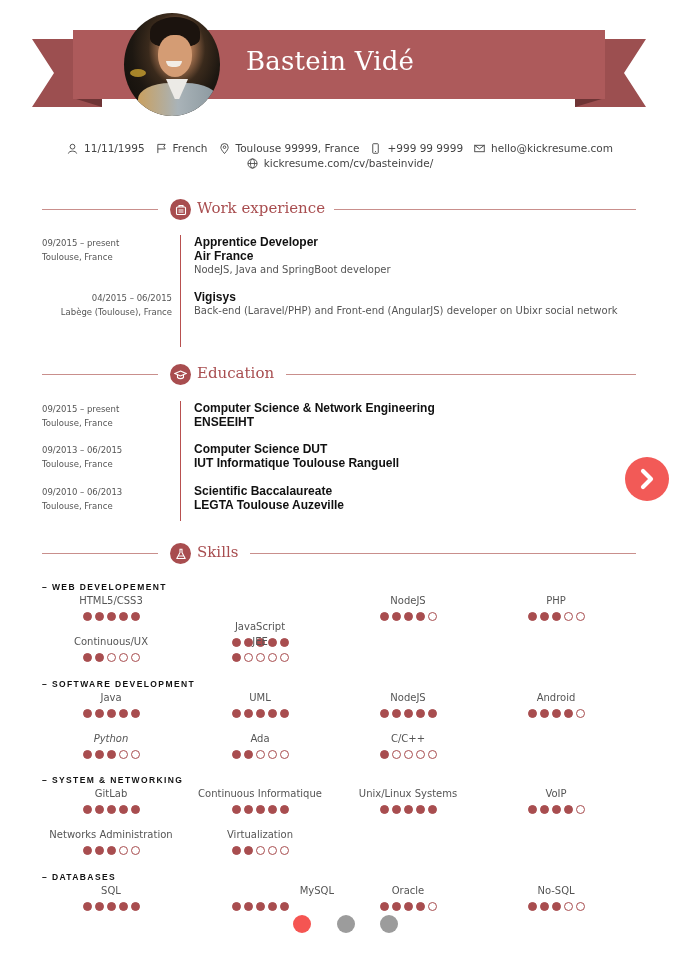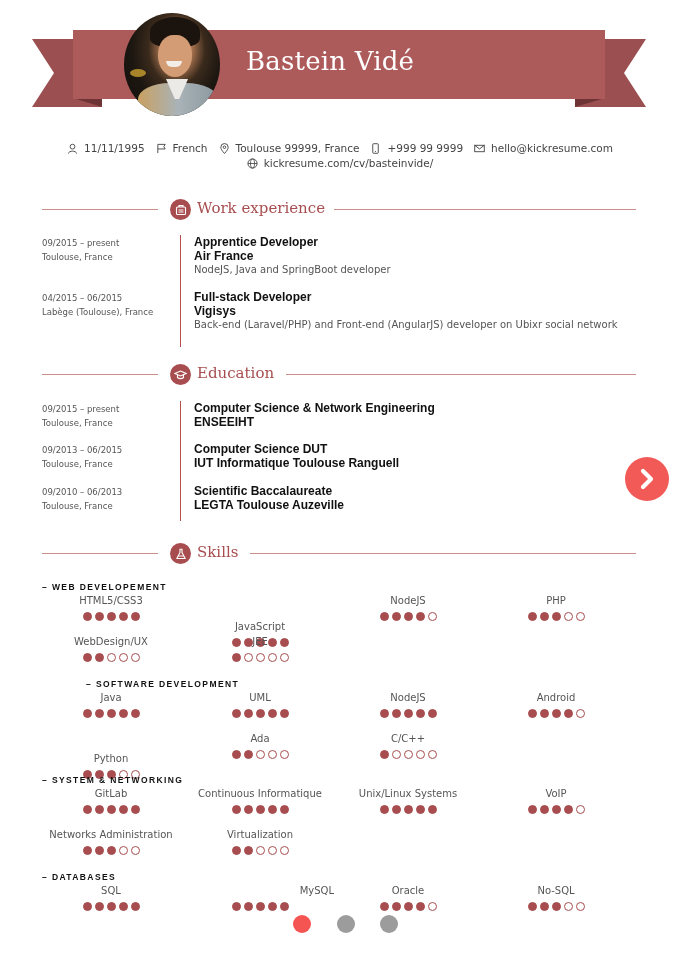--- a/index.html
+++ b/index.html
@@ -171,26 +171,25 @@
       <div>Toulouse, France</div>
     </div>
     <div class="body">
       <div class="role">Apprentice Developer</div>
       <div class="org">Air France</div>
       <div class="desc">NodeJS, Java and SpringBoot developer</div>
     </div>
   </div>
 
   <div class="entry" style="top:55px;">
-    <div class="meta" style="top:1px;">
+    <div class="meta" style="top:1px;text-align:right;">
       <div>04/2015 – 06/2015</div>
       <div>Labège (Toulouse), France</div>
     </div>
     <div class="body">
-      <div class="role">Full-stack Developer</div>
       <div class="org">Vigisys</div>
       <div class="desc">Back-end (Laravel/PHP) and Front-end (AngularJS) developer on Ubixr social network</div>
     </div>
   </div>
 </div>
 
 <div class="section-head" style="top:363px;">
   <div class="line" style="left:0; width:116px;"></div>
   <div class="icon-circle" style="left:128px;">
     <svg width="13" height="12" viewBox="0 0 13 12">
@@ -293,40 +292,40 @@
       <div class="label">PHP</div>
       <div class="dots">
         <span class="dot on"></span>
         <span class="dot on"></span>
         <span class="dot on"></span>
         <span class="dot"></span>
         <span class="dot"></span>
       </div>
     </div>
     <div class="skill" style="left: 37px; top: 635px;">
-      <div class="label">WebDesign/UX</div>
+      <div class="label">Continuous/UX</div>
       <div class="dots">
         <span class="dot on"></span>
         <span class="dot on"></span>
         <span class="dot"></span>
         <span class="dot"></span>
         <span class="dot"></span>
       </div>
     </div>
     <div class="skill" style="left: 186px; top: 635px;">
       <div class="label">JEE</div>
       <div class="dots">
         <span class="dot on"></span>
         <span class="dot"></span>
         <span class="dot"></span>
         <span class="dot"></span>
         <span class="dot"></span>
       </div>
     </div>
-    <div class="skill-cat" style="top: 679px; margin-left: 44px;">– SOFTWARE DEVELOPMENT</div>
+    <div class="skill-cat" style="top: 679px;">– SOFTWARE DEVELOPMENT</div>
     <div class="skill" style="left: 37px; top: 691px;">
       <div class="label">Java</div>
       <div class="dots">
         <span class="dot on"></span>
         <span class="dot on"></span>
         <span class="dot on"></span>
         <span class="dot on"></span>
         <span class="dot on"></span>
       </div>
     </div>
@@ -353,21 +352,21 @@
     <div class="skill" style="left: 482px; top: 691px;">
       <div class="label">Android</div>
       <div class="dots">
         <span class="dot on"></span>
         <span class="dot on"></span>
         <span class="dot on"></span>
         <span class="dot on"></span>
         <span class="dot"></span>
       </div>
     </div>
-    <div class="skill" style="left: 37px; top: 752px;">
+    <div class="skill" style="left: 37px; top: 732px; font-style: italic;">
       <div class="label">Python</div>
       <div class="dots">
         <span class="dot on"></span>
         <span class="dot on"></span>
         <span class="dot on"></span>
         <span class="dot"></span>
         <span class="dot"></span>
       </div>
     </div>
     <div class="skill" style="left: 186px; top: 732px;">

